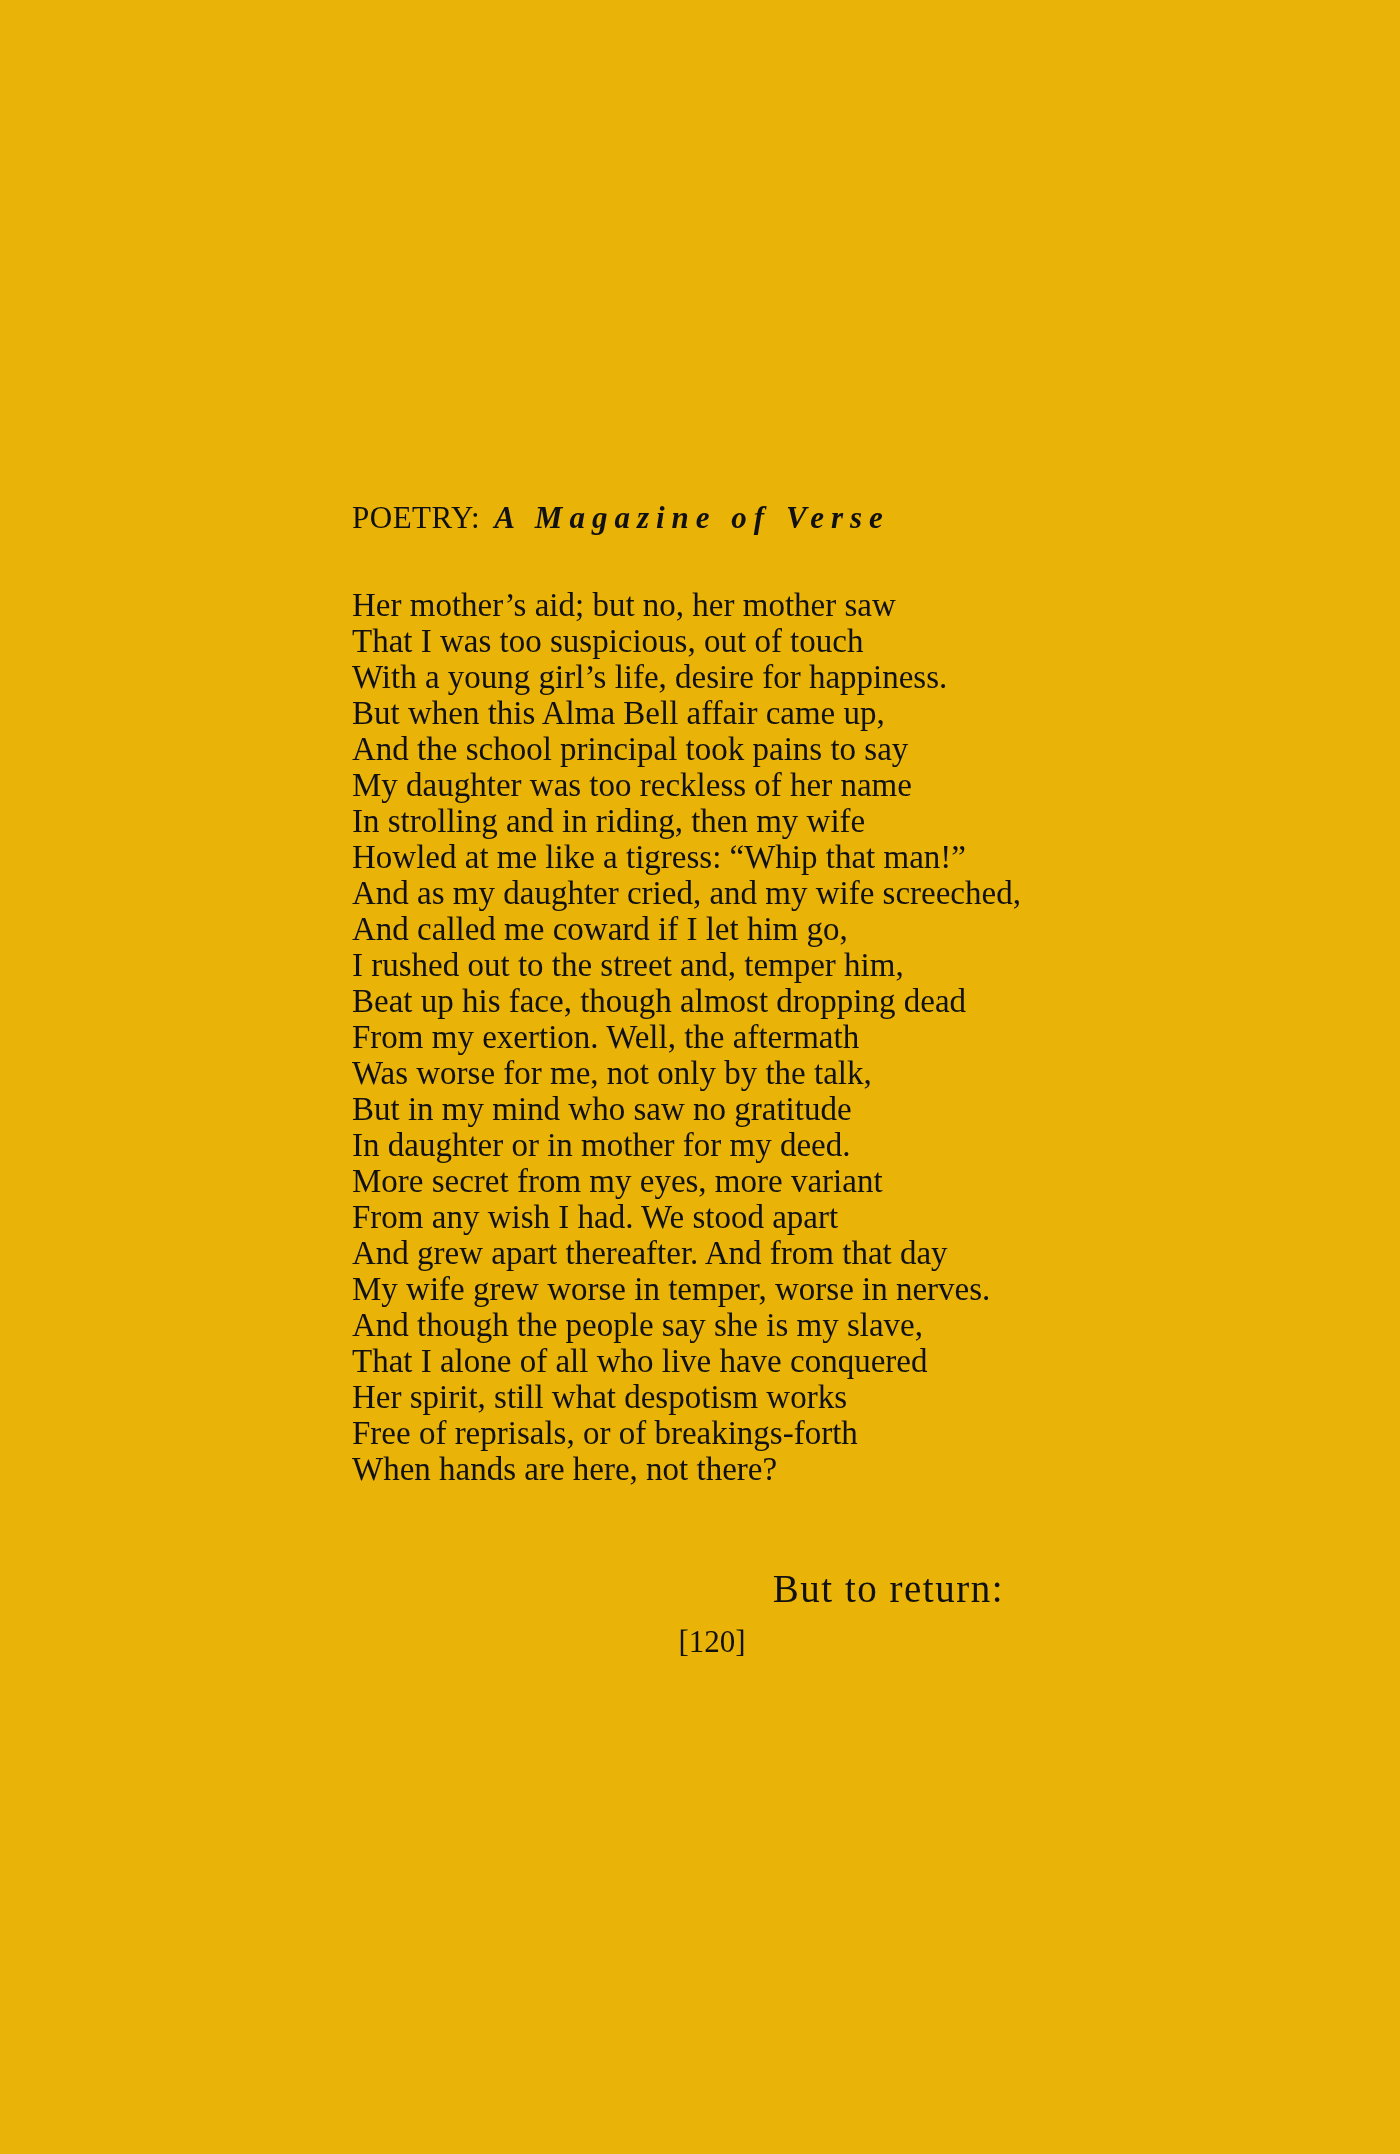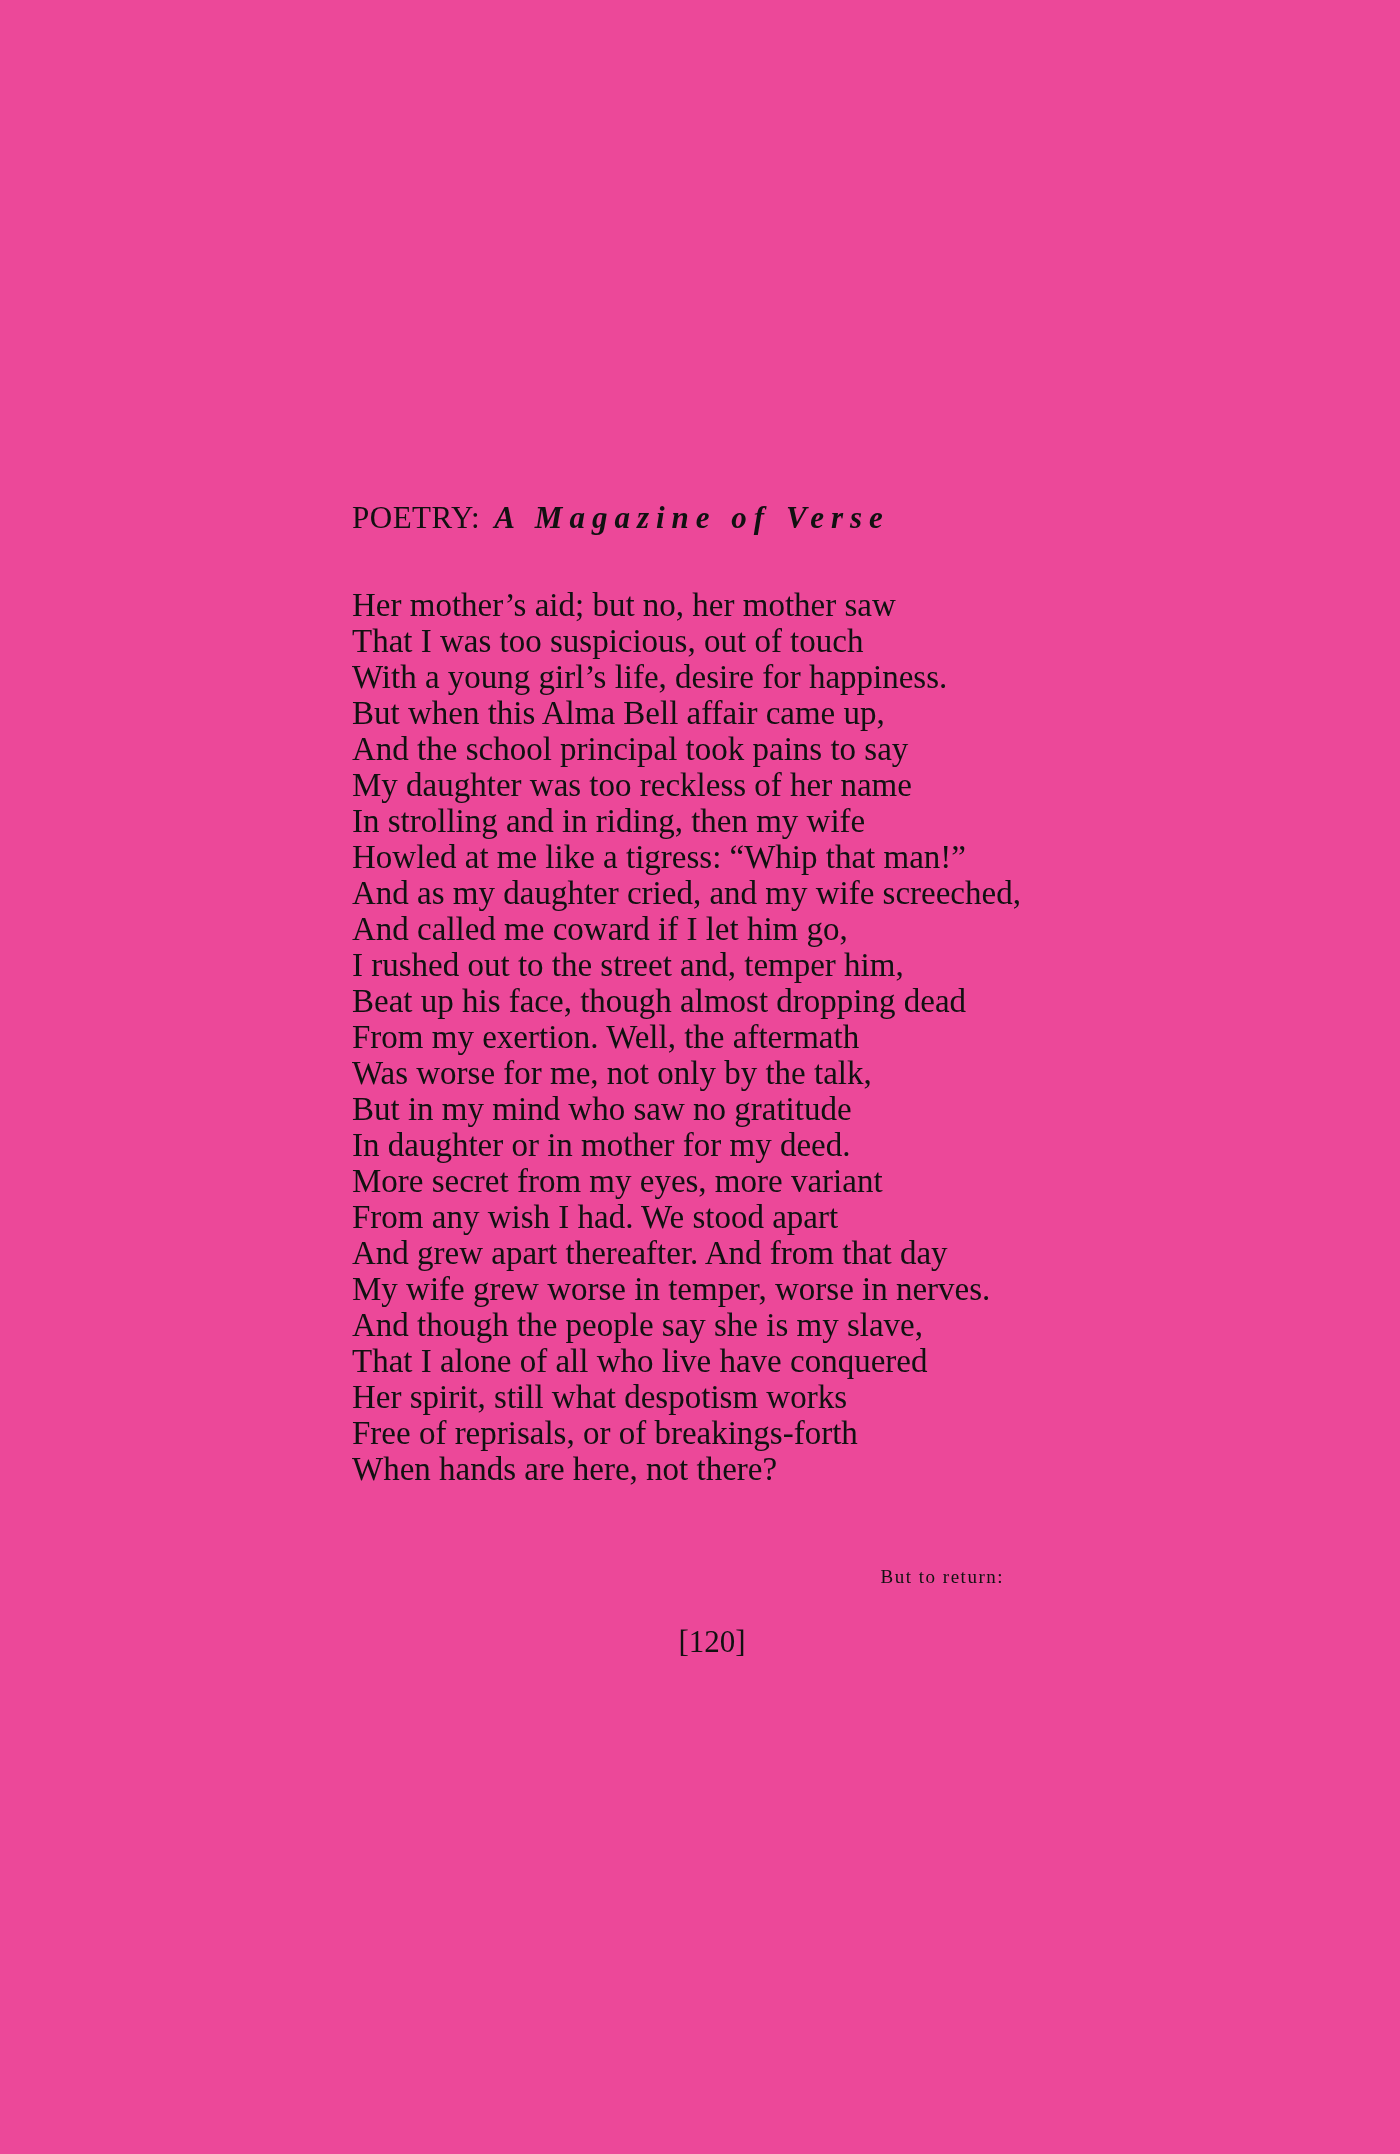--- a/index.html
+++ b/index.html
@@ -1,23 +1,23 @@
 <!DOCTYPE html>
 <html><head>
 <meta charset="utf-8">
 <style>
   html, body { margin:0; padding:0; background:#ffffff; }
   body { width:1400px; height:2154px; position:relative; overflow:hidden; color:#111; }
-  .page { position:absolute; left:0; top:0; width:1400px; height:2154px; background:#ec4899; }
+  .page { position:absolute; left:0; top:0; width:1400px; height:2154px; background:#eab308; }
   .header { position:absolute; left:352px; top:500px; font-family:"Liberation Serif", serif; font-size:31px; white-space:nowrap; }
   .header .title-caps { letter-spacing:0.5px; }
   .header .subtitle { font-style:italic; font-weight:bold; letter-spacing:7px; margin-left:14px; }
   .poem { position:absolute; left:352px; top:587px; font-family:"Liberation Serif", serif; font-size:33px; line-height:36px; }
   .line { white-space:nowrap; height:36px; }
-  .return { position:absolute; top:1566px; right:396px; font-family:"Liberation Serif", serif; font-size:19px; letter-spacing:1.5px; white-space:nowrap; }
+  .return { position:absolute; top:1566px; right:396px; font-family:"Liberation Serif", serif; font-size:39px; letter-spacing:1.5px; white-space:nowrap; }
   .pagenum { position:absolute; top:1624px; left:0; width:1424px; text-align:center; font-family:"Liberation Serif", serif; font-size:31px; }
 </style>
 </head>
 <body>
 
 <div class="page">
   <div class="header">
     <span class="title-caps">POETRY:</span><span class="subtitle">A Magazine of Verse</span>
   </div>
 

